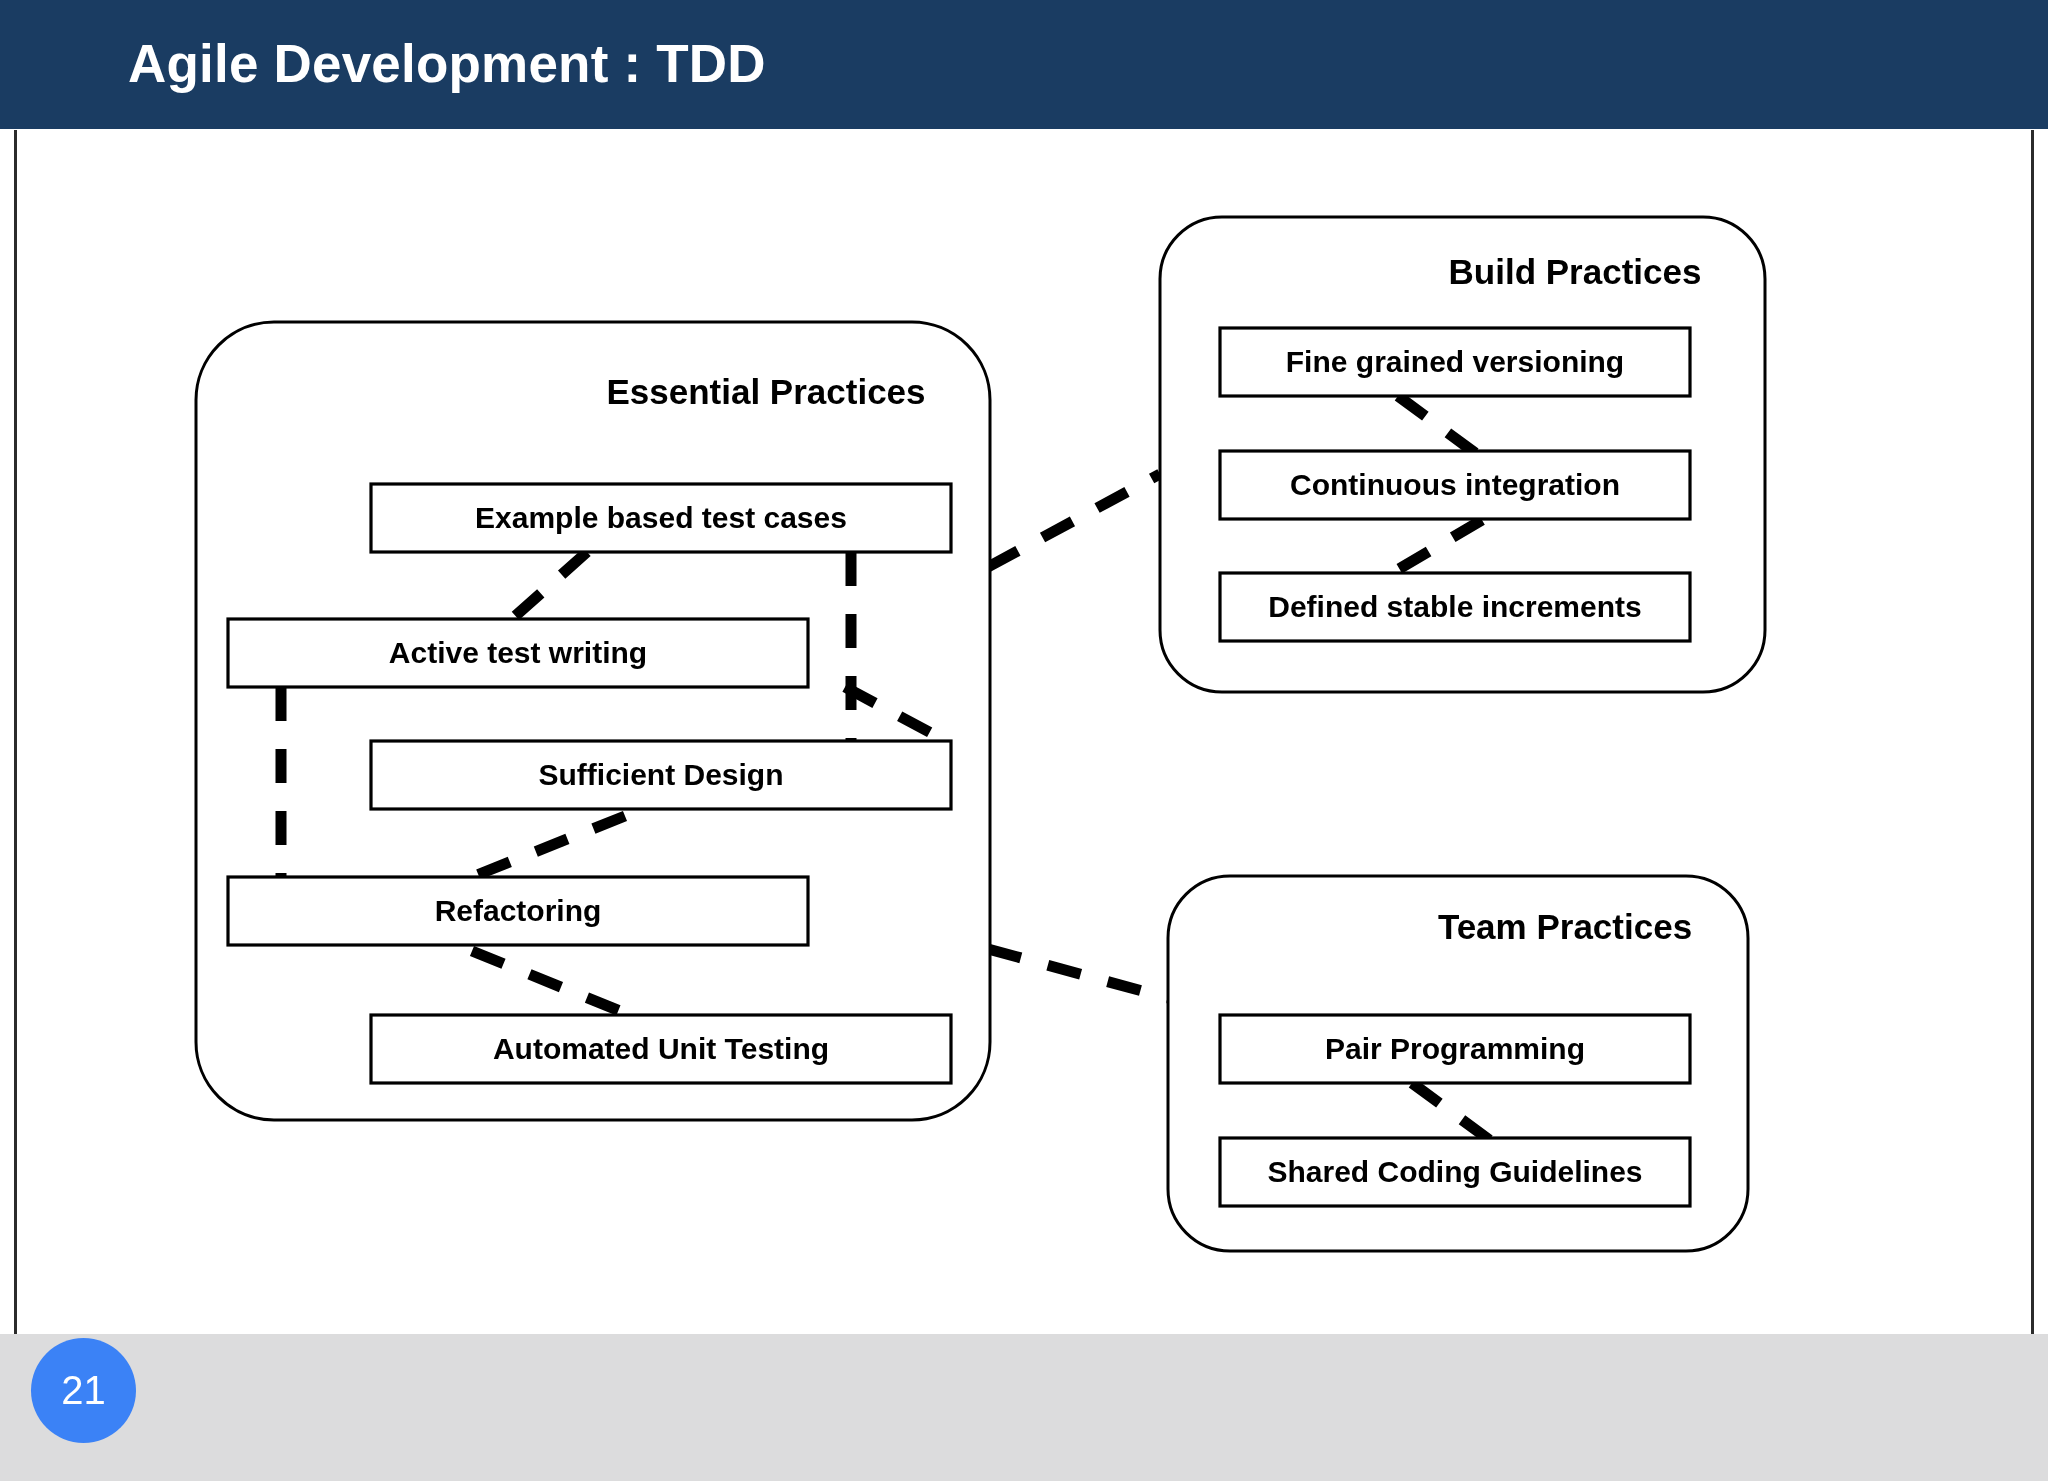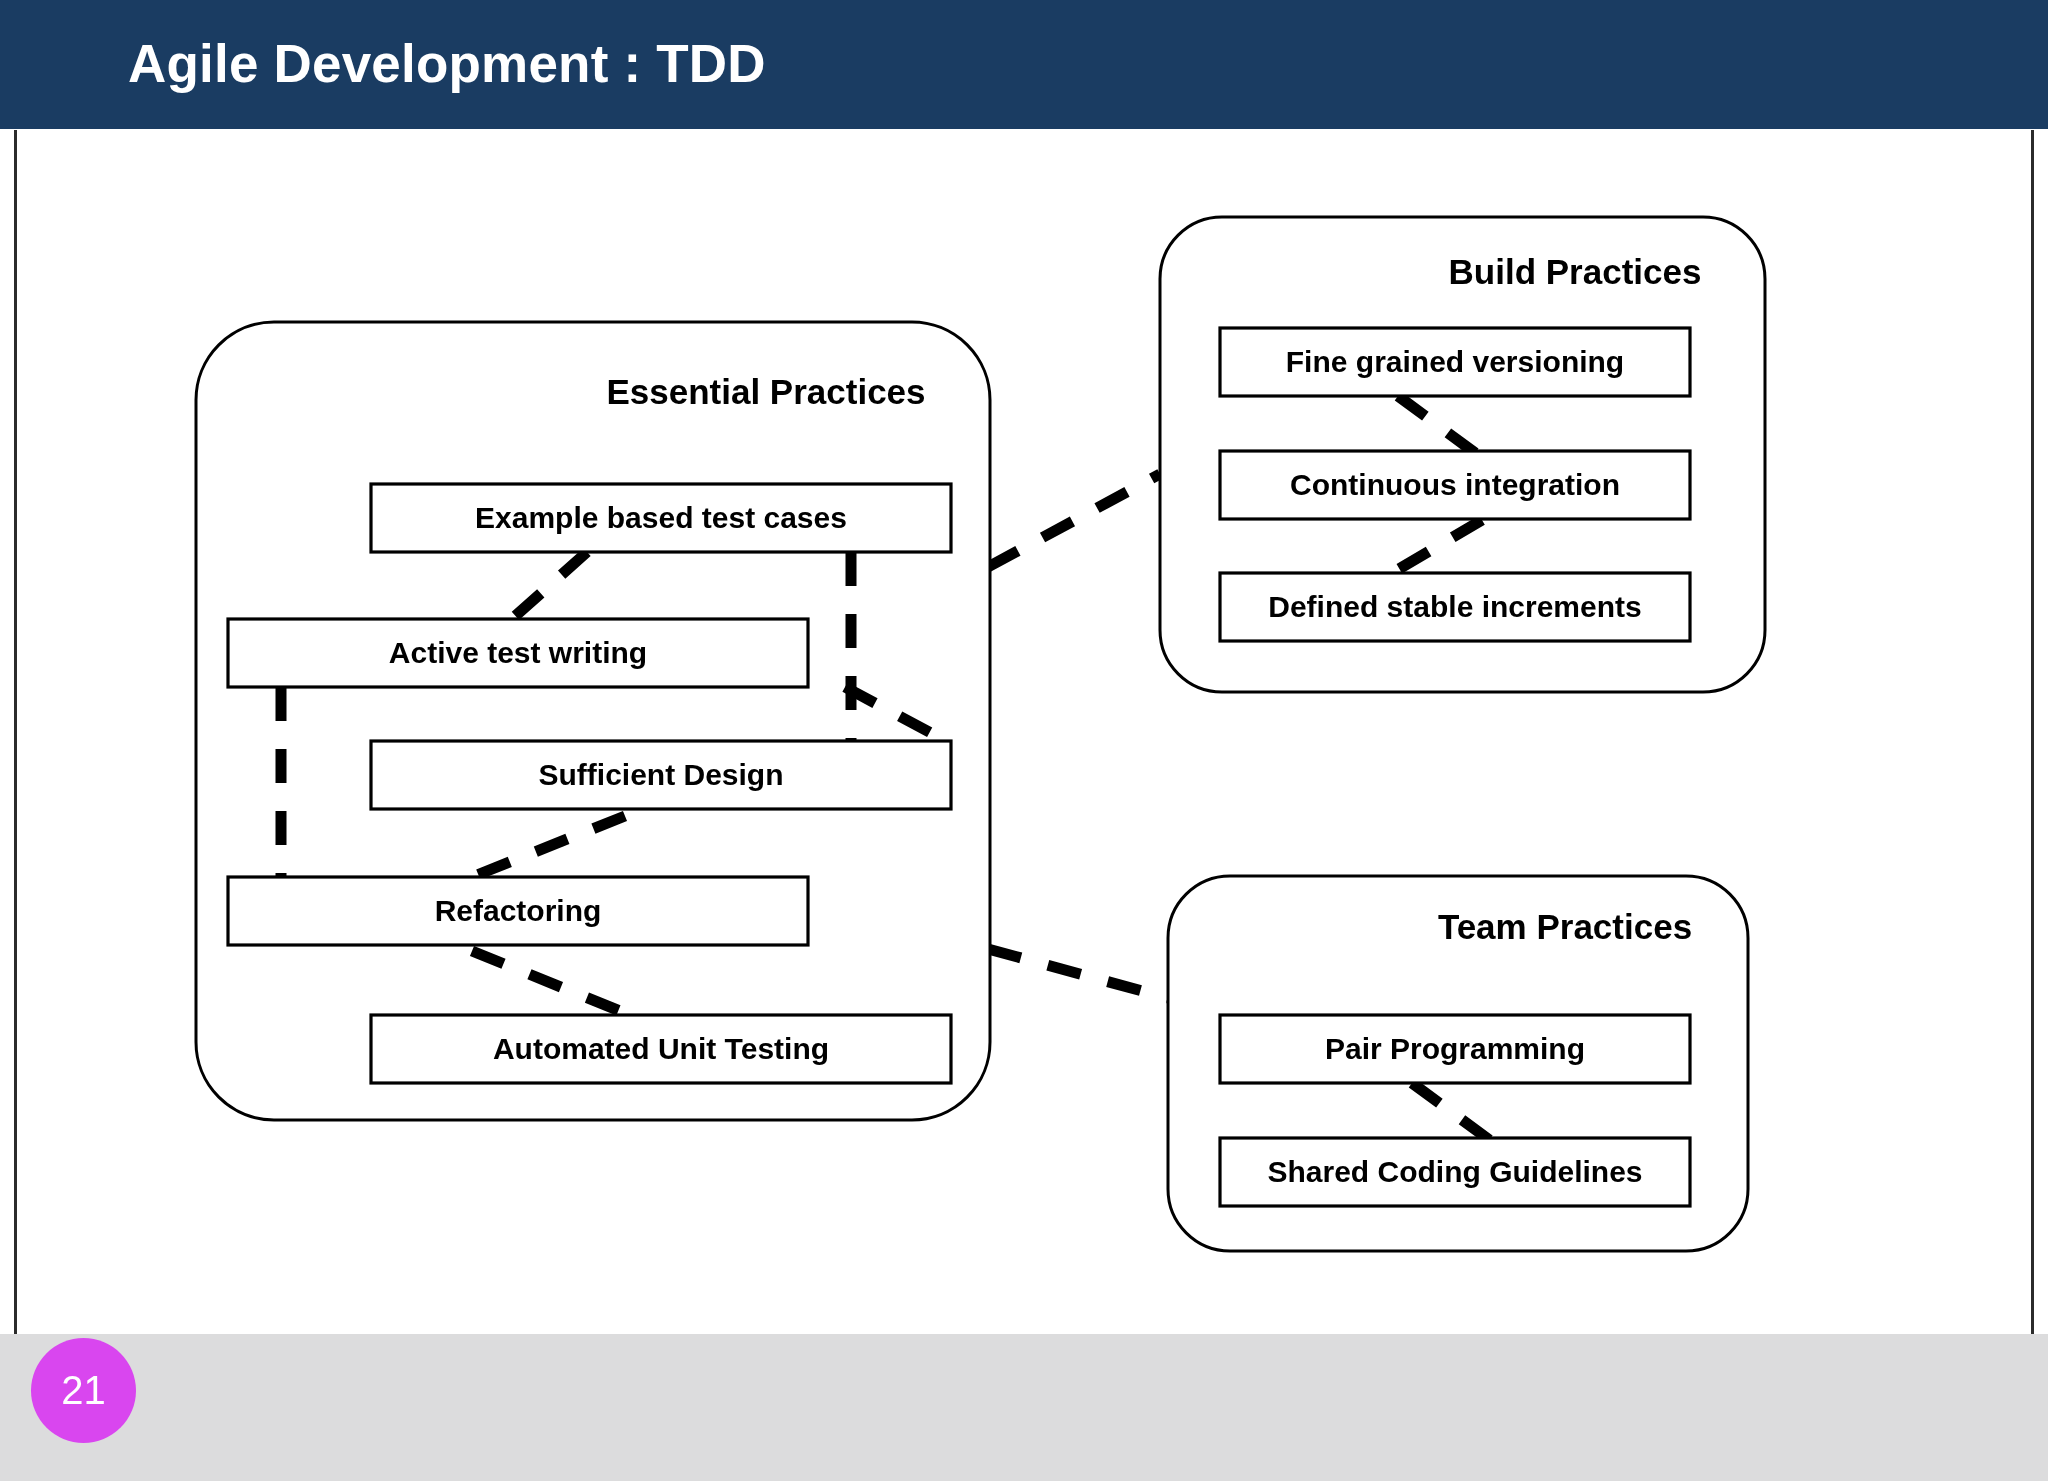--- a/index.html
+++ b/index.html
@@ -53,21 +53,21 @@
     position: absolute;
     left: 0; top: 1334px;
     width: 2048px; height: 147px;
     background: #dcdcdd;
   }
   #page-number-badge {
     position: absolute;
     left: 31px; top: 1338px;
     width: 105px; height: 105px;
     border-radius: 50%;
-    background: #d946ef;
+    background: #3b82f6;
     color: #ffffff;
     font-size: 40px;
     display: flex;
     align-items: center;
     justify-content: center;
     font-family: "Liberation Sans", sans-serif;
   }
   
   #diagram {
     position: absolute;

